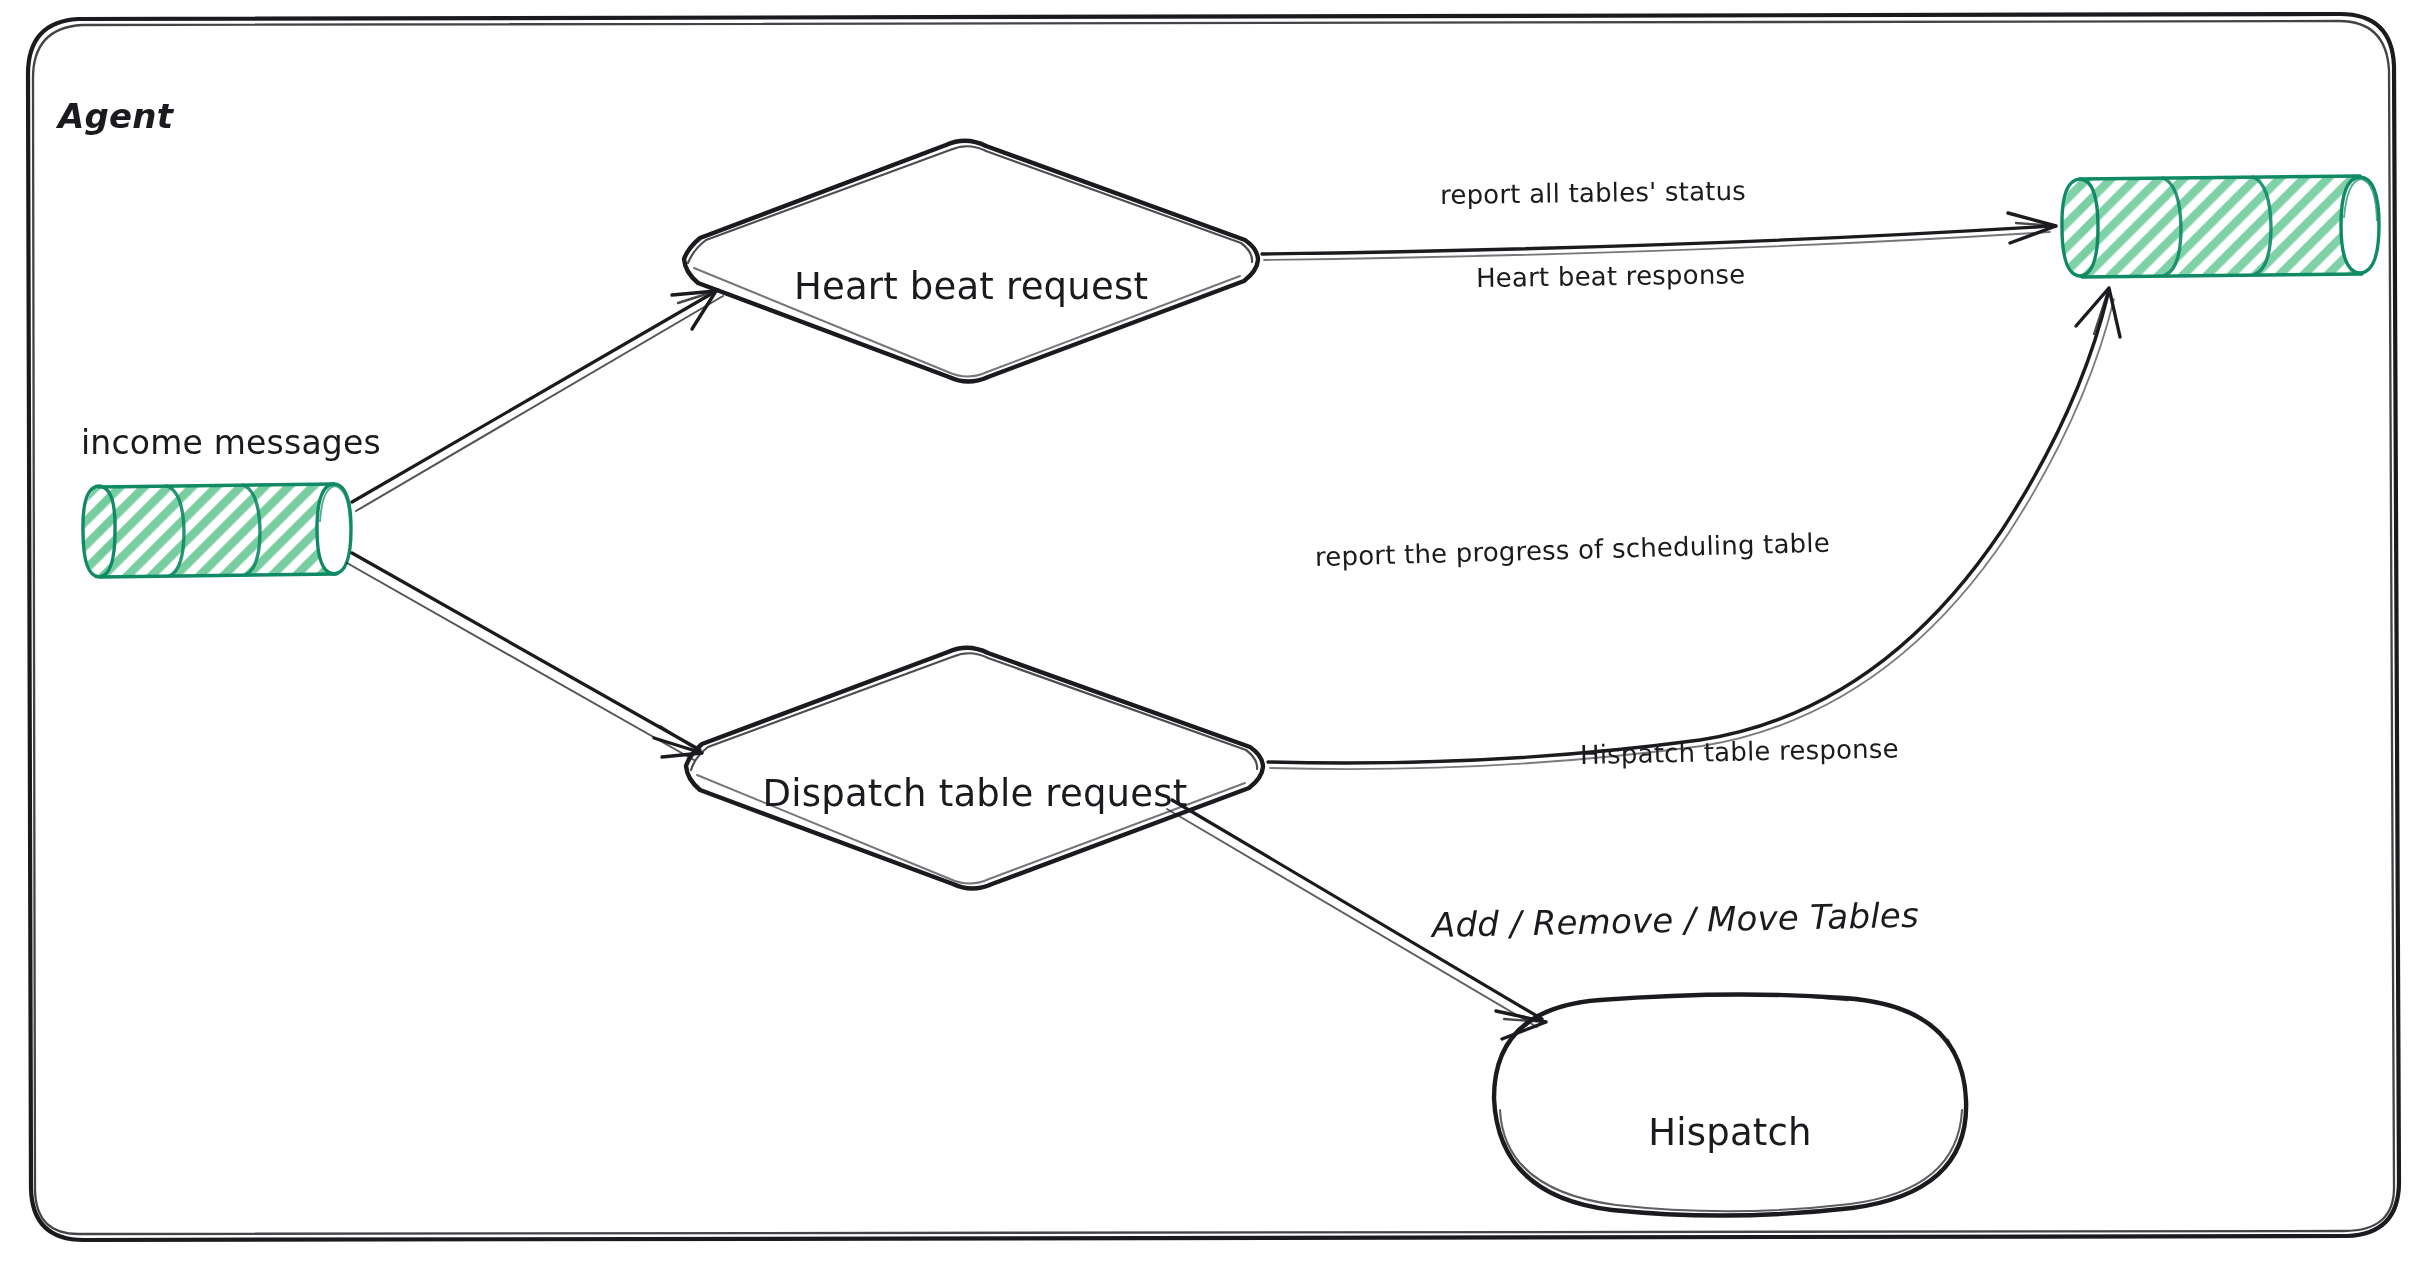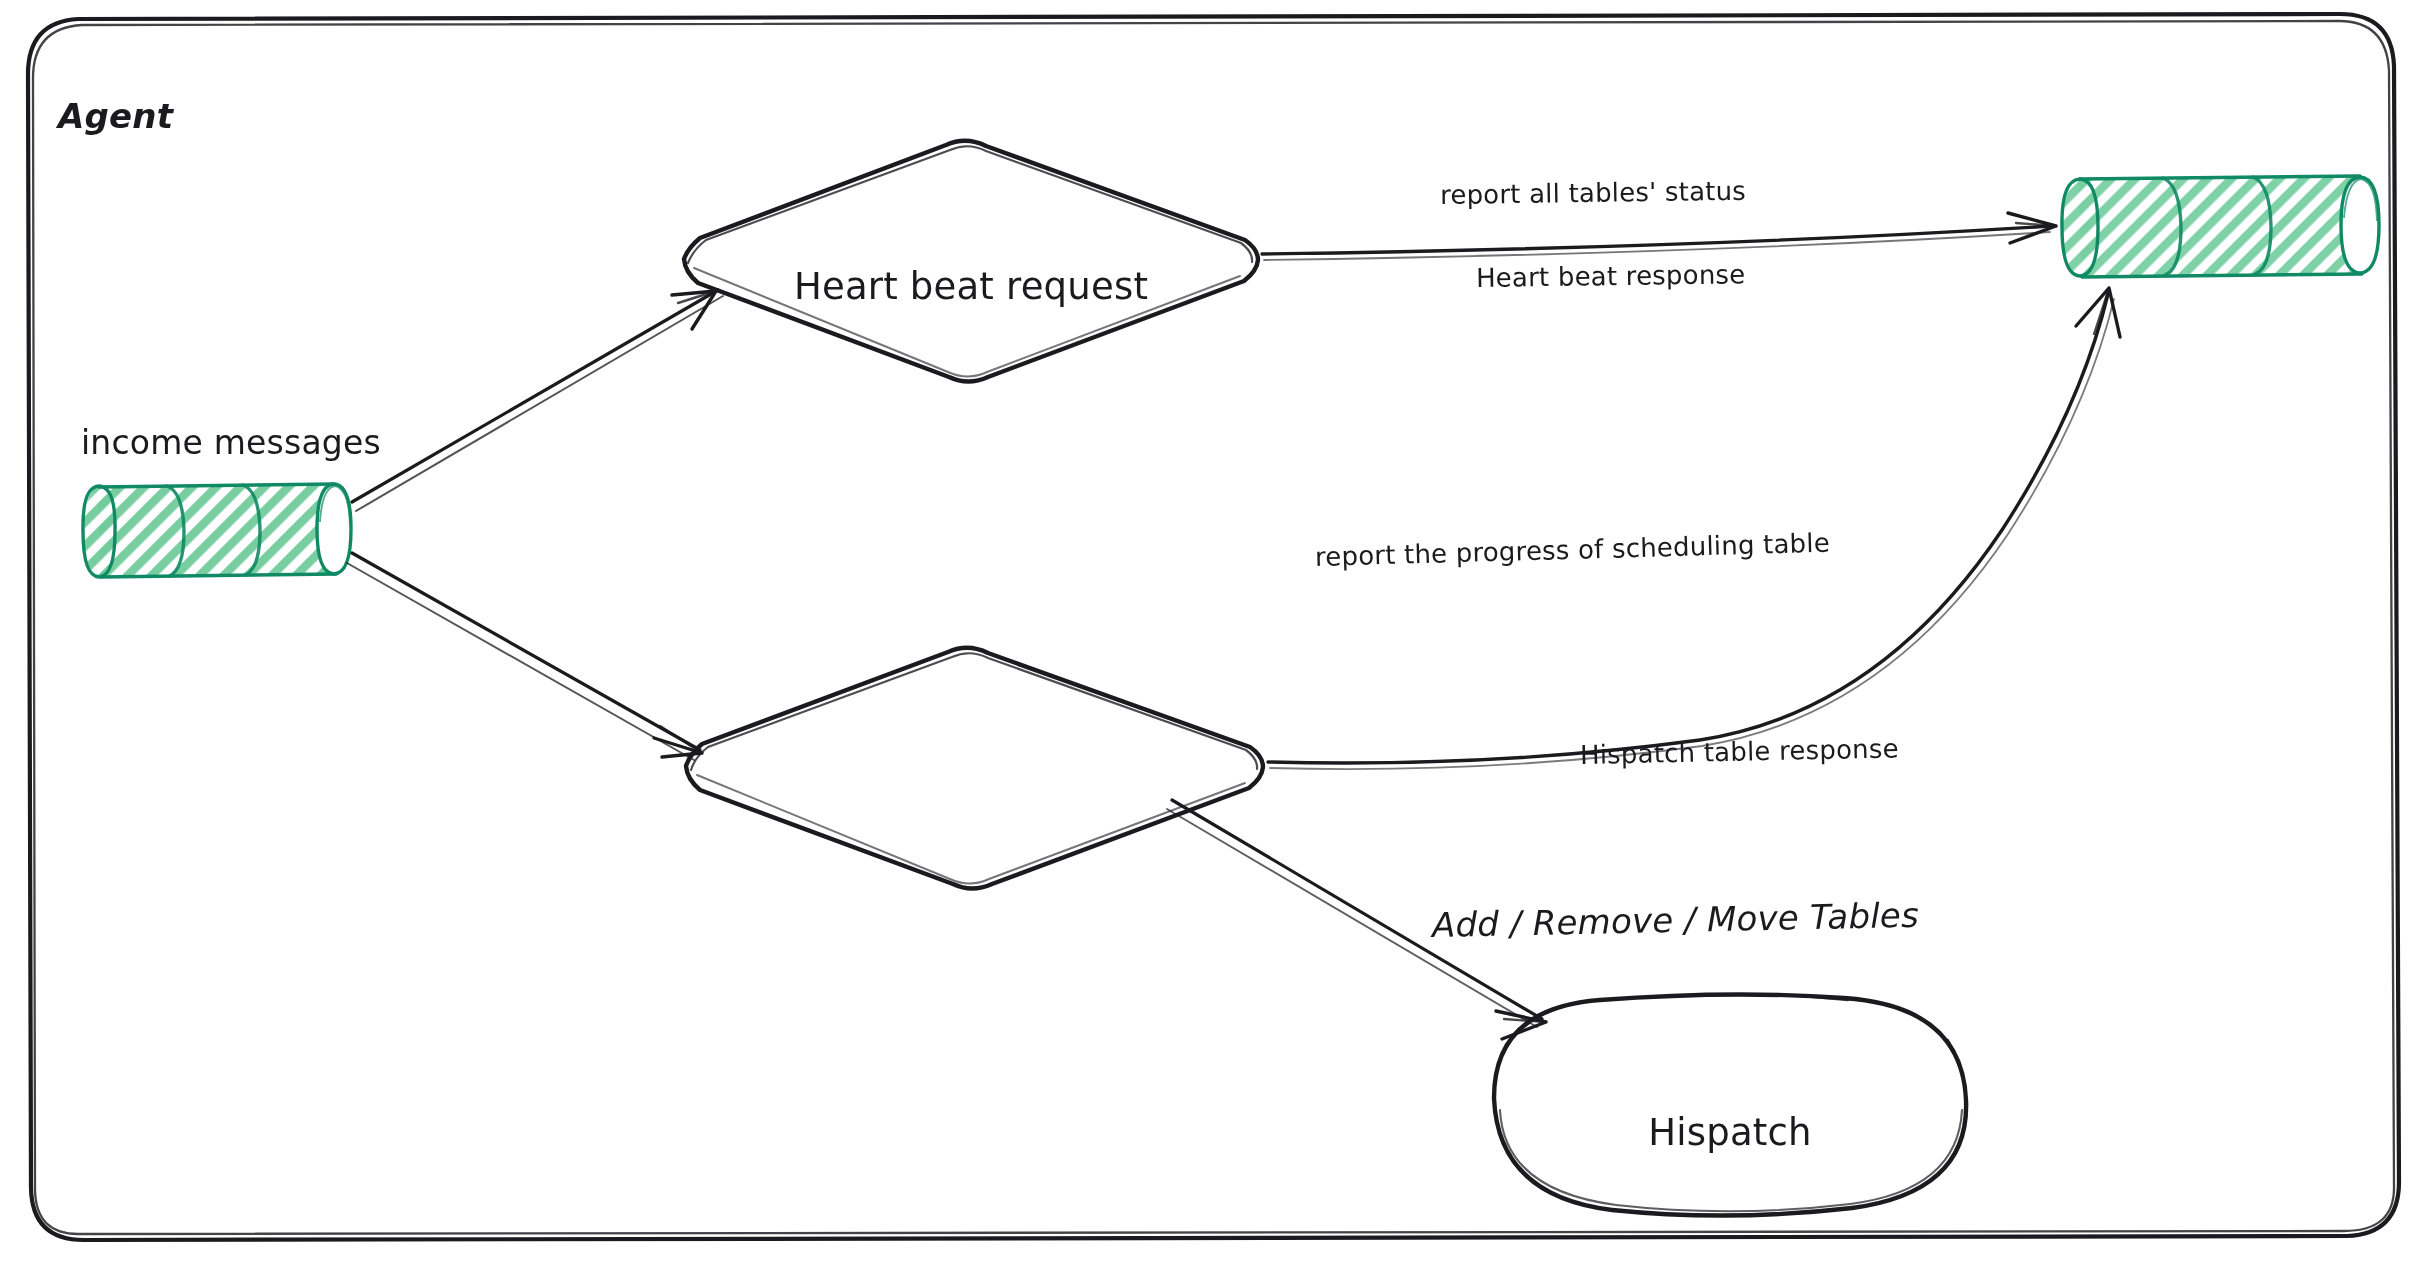--- a/index.html
+++ b/index.html
@@ -180,20 +180,21 @@
     </g>
   </svg>
 
   <div class="lbl container-label" style="left:58px; top:48px;margin-top:48px;">Agent</div>
 
   <div class="lbl store-label" style="left:81px; top:423px;">income messages</div>
 
 
   <div class="lbl node-label lbl-center" style="left:971px; top:258px;">Heart beat request</div>
 
+  <div class="lbl node-label lbl-center" style="left:975px; top:765px;">Dispatch table request</div>
 
   <div class="lbl node-label lbl-center" style="left:1730px; top:1104px;">Hispatch</div>
 
   <div class="lbl edge-label" style="left:1440px; top:180px; transform:rotate(-0.8deg);">report all tables' status</div>
 
   <div class="lbl edge-label" style="left:1476px; top:263px; transform:rotate(-0.8deg);">Heart beat response</div>
 
   <div class="lbl edge-label" style="left:1315px; top:542px; transform:rotate(-1.6deg);">report the progress of scheduling table</div>
 
   <div class="lbl edge-label" style="left:1580px; top:740px; transform:rotate(-1.2deg);">Hispatch table response</div>

